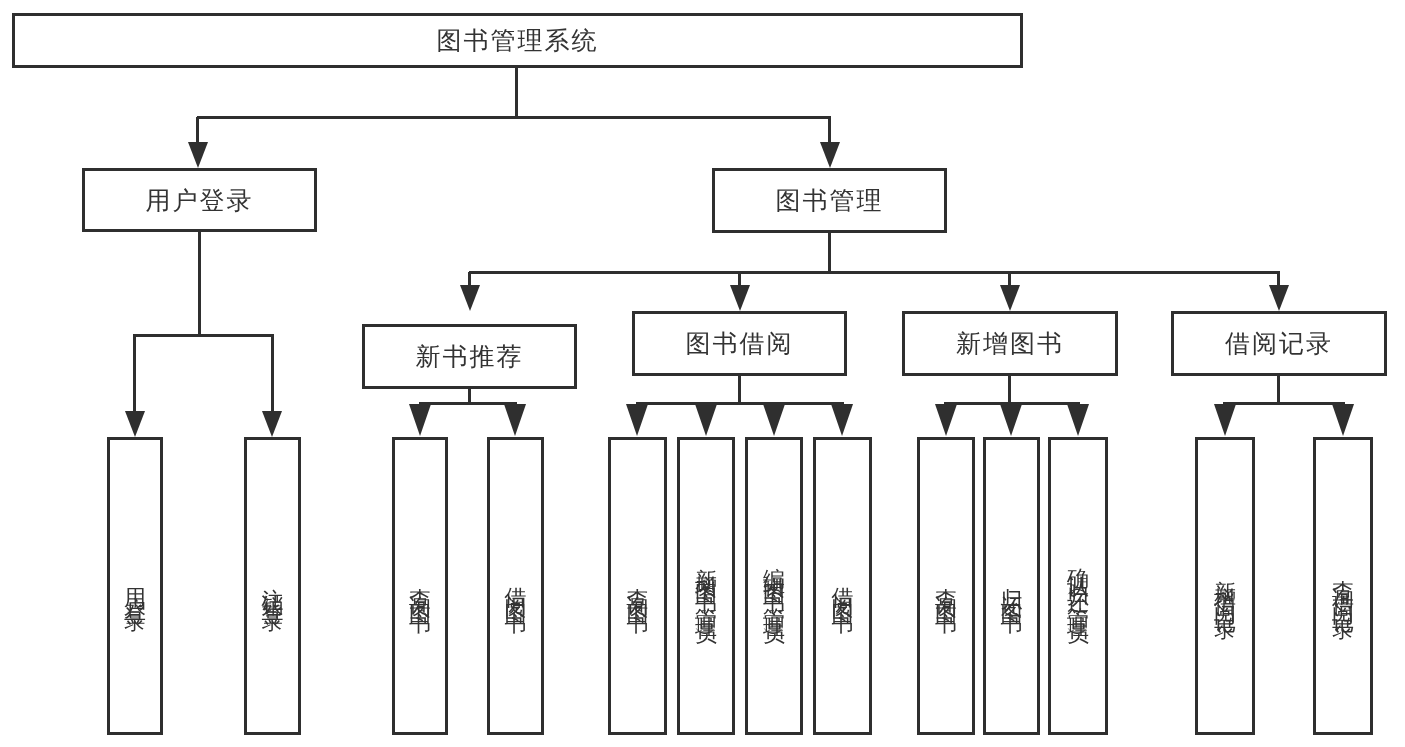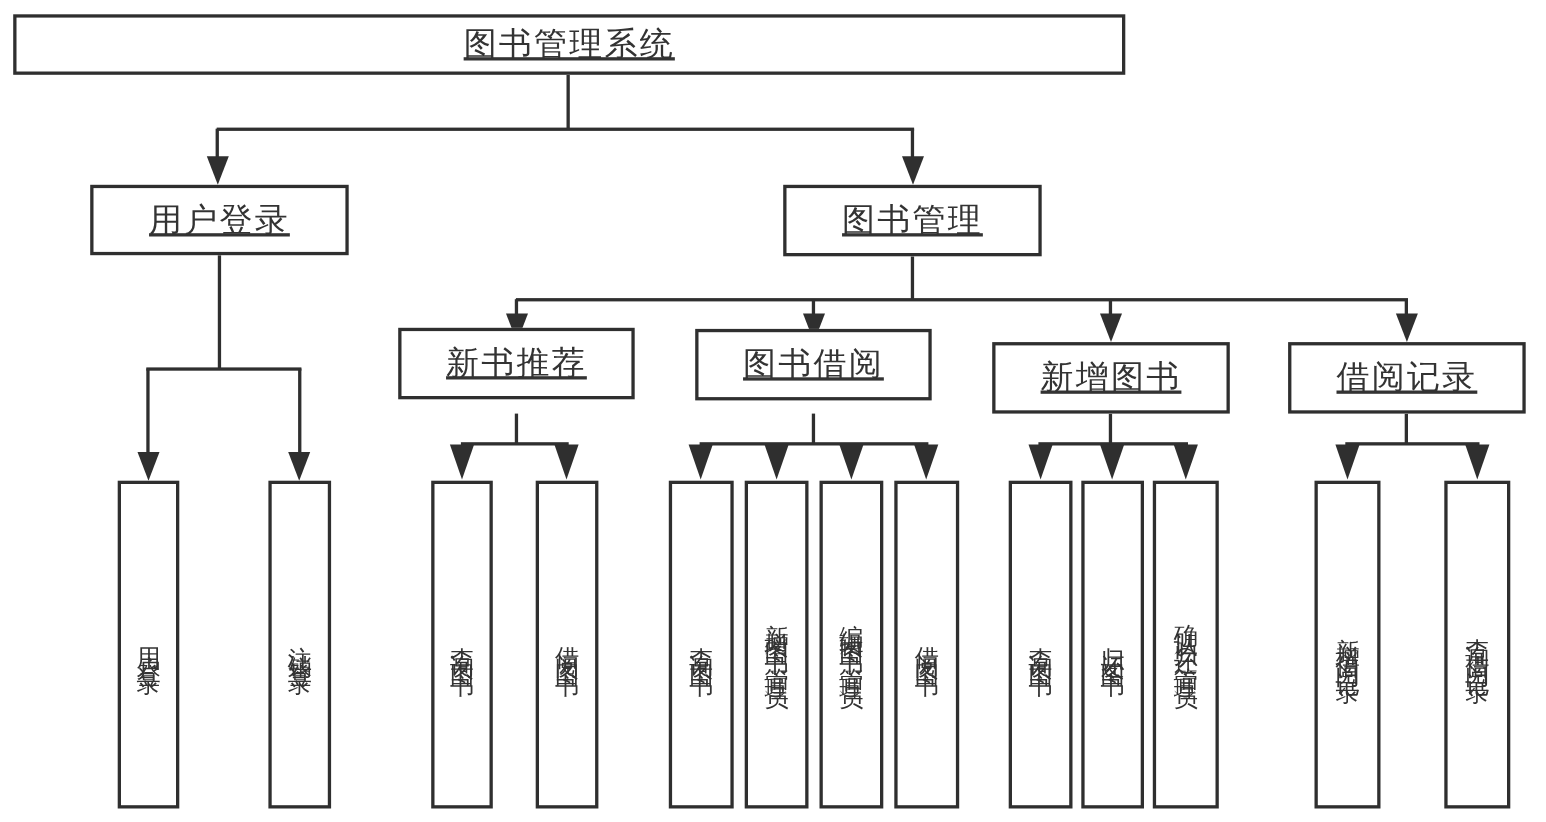--- a/index.html
+++ b/index.html
@@ -6,21 +6,21 @@
   .canvas {
     position:relative; width:1405px; height:747px; background:#ffffff;
     font-family:"Liberation Sans","DejaVu Sans",sans-serif; color:#333333;
     overflow:hidden;
   }
   .box {
     position:absolute; background:#ffffff; border:3px solid #2f2f2f;
     box-sizing:border-box; display:flex; align-items:center; justify-content:center;
     z-index:2;
   }
-  .hlabel { font-size:30px; letter-spacing:2px; color:#333333; white-space:nowrap;text-decoration:underline; }
+  .hlabel { font-size:25px; letter-spacing:2px; color:#333333; white-space:nowrap; }
   .vtext {
     writing-mode:vertical-rl; text-orientation:mixed;
     font-size:22px; letter-spacing:8px; color:#333333; line-height:1;
   }
   .hline { position:absolute; height:3px; background:#2f2f2f; z-index:1; }
   .vline { position:absolute; width:3px;  background:#2f2f2f; z-index:1; }
   .ah {
     position:absolute; width:0; height:0; z-index:1;
     border-left:10px solid transparent; border-right:10px solid transparent;
     border-top:26px solid #2f2f2f;
@@ -45,24 +45,24 @@
     <span class="hlabel">图书管理系统</span>
   </div>
 
   <div class="box" style="left:82px;top:168px;width:235px;height:64px;">
     <span class="hlabel">用户登录</span>
   </div>
   <div class="box" style="left:712px;top:168px;width:235px;height:65px;align-items:center;">
     <span class="hlabel">图书管理</span>
   </div>
 
-  <div class="box" style="left:362px;top:298px;width:215px;height:65px;">
+  <div class="box" style="left:362px;top:324px;width:215px;height:65px;">
     <span class="hlabel">新书推荐</span>
   </div>
-  <div class="box" style="left:632px;top:299px;width:215px;height:65px;text-align:center;">
+  <div class="box" style="left:632px;top:311px;width:215px;height:65px;text-align:center;">
     <span class="hlabel">图书借阅</span>
   </div>
   <div class="box" style="left:902px;top:311px;width:216px;height:65px;">
     <span class="hlabel">新增图书</span>
   </div>
   <div class="box" style="left:1171px;top:311px;width:216px;height:65px;">
     <span class="hlabel">借阅记录</span>
   </div>
 
   <div class="box" style="left:107px;top:437px;width:56px;height:298px;">

